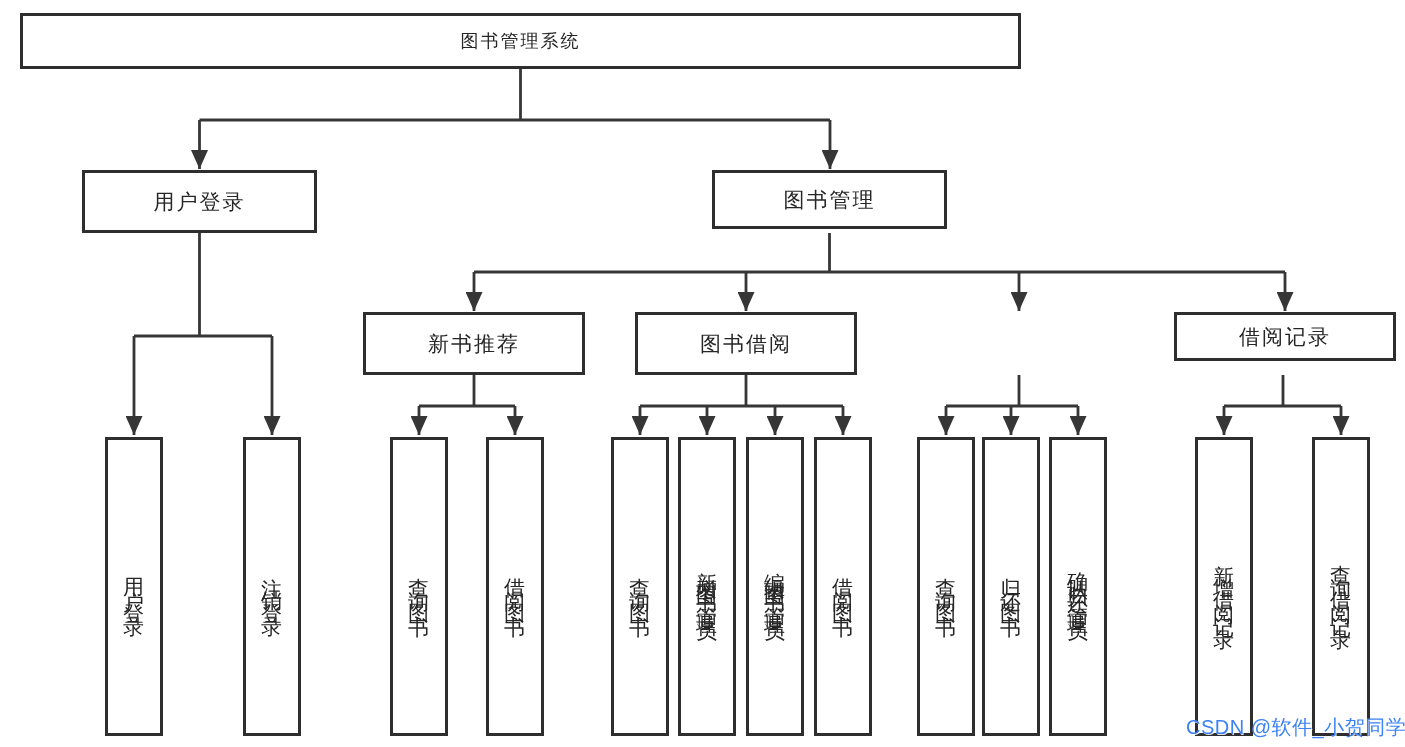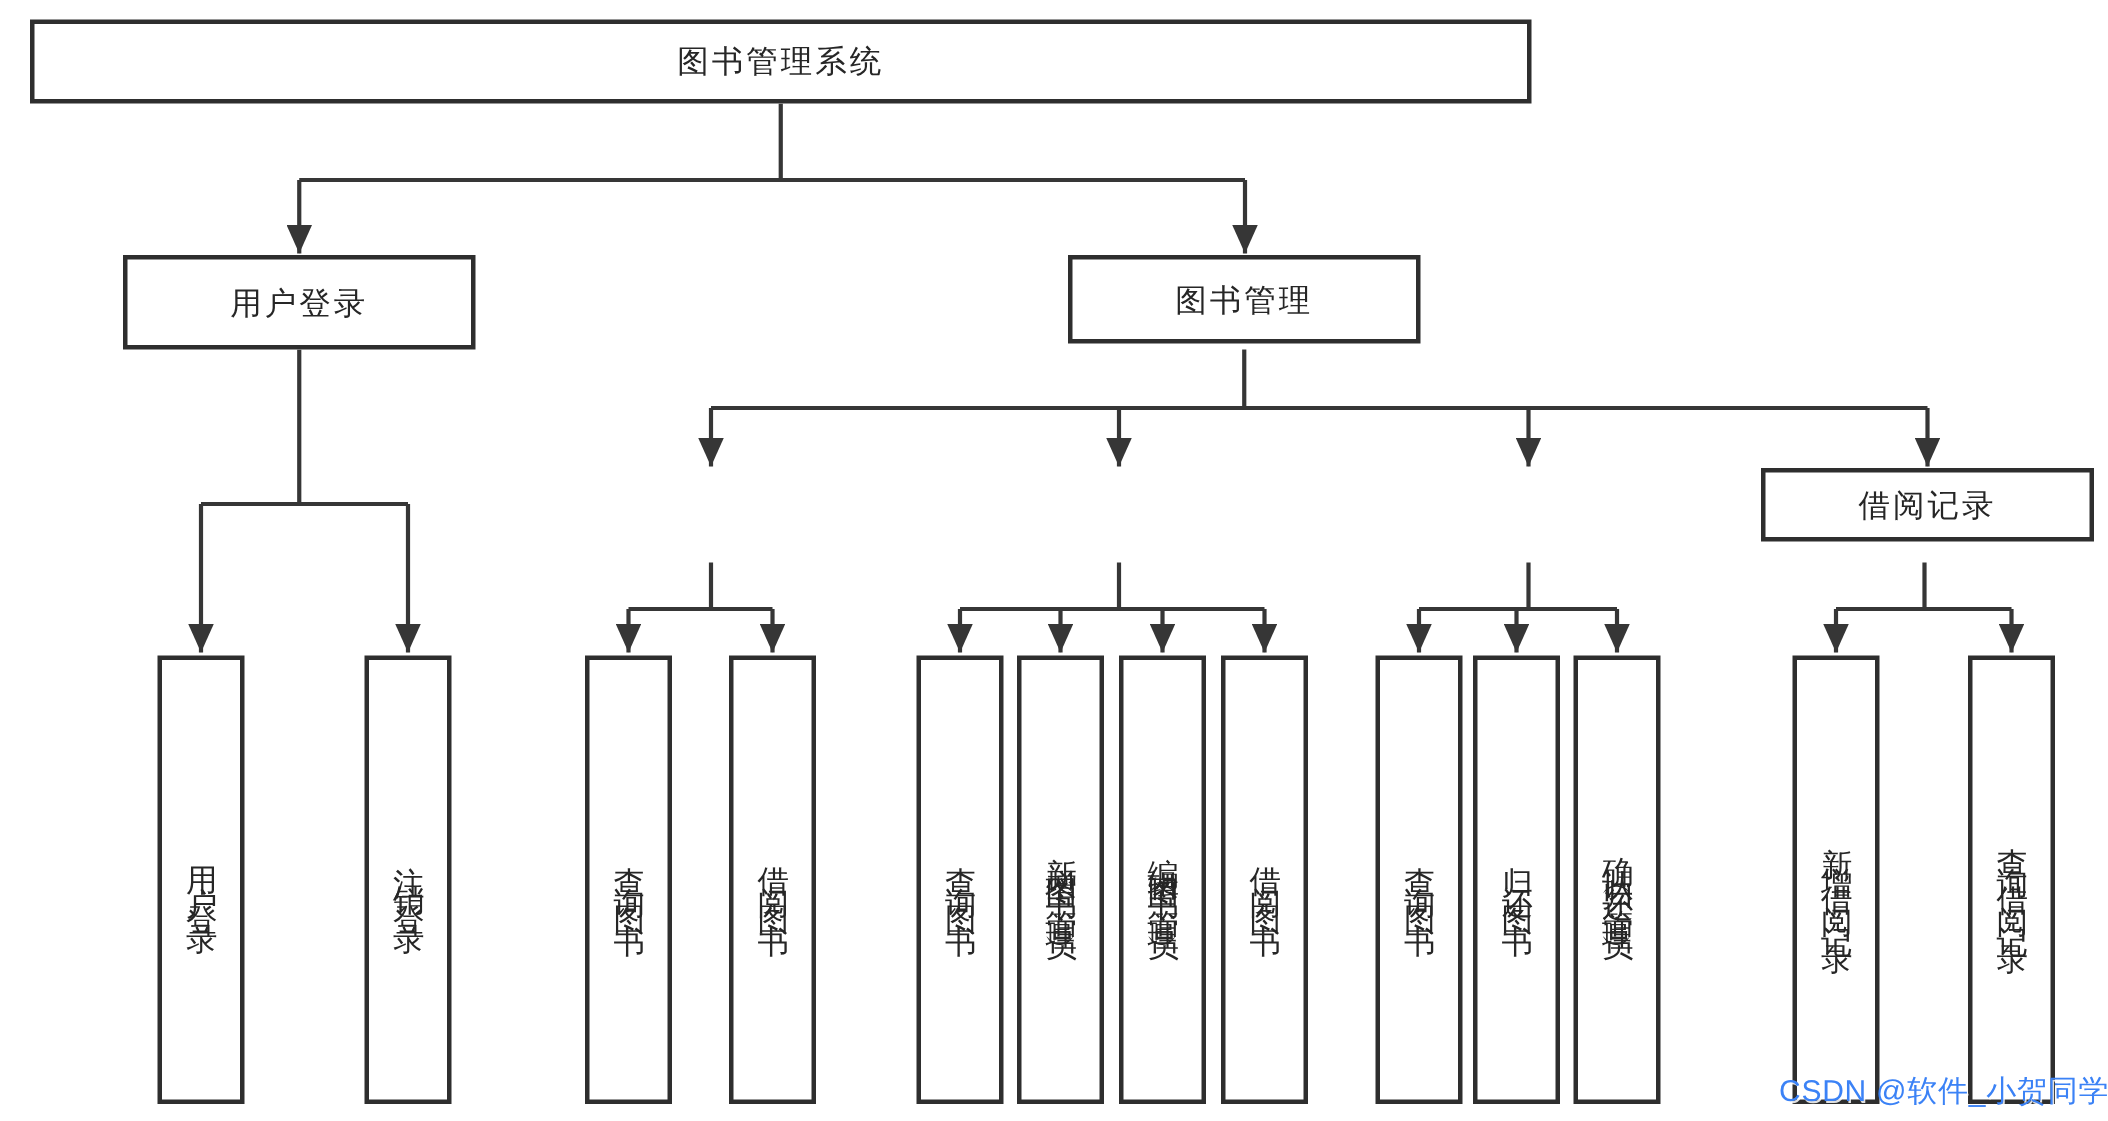--- a/index.html
+++ b/index.html
@@ -37,21 +37,21 @@
     align-items: center;
     justify-content: center;
   }
   .hlabel {
     font-size: 21px;
     letter-spacing: 2px;
     white-space: nowrap;
     color: #262626;
   }
   .root .hlabel {
-    font-size: 21px;
+    font-size: 18px;
   }
   .vlabel {
     writing-mode: vertical-rl;
     text-orientation: mixed;
     font-size: 21px;
     line-height: 1;
     letter-spacing: 13px;
     color: #262626;
   }
   .vlabel.vlong {
@@ -119,20 +119,26 @@
     <span class="hlabel">图书管理系统</span>
   </div>
 
   <div class="box" style="left:82px; top:170px; width:235px; height:63px;">
     <span class="hlabel">用户登录</span>
   </div>
   <div class="box" style="left:712px; top:170px; width:235px; height:59px;">
     <span class="hlabel">图书管理</span>
   </div>
 
+  <div class="box" style="left:363px; top:312px; width:222px; height:63px;">
+    <span class="hlabel">新书推荐</span>
+  </div>
+  <div class="box" style="left:635px; top:312px; width:222px; height:63px;">
+    <span class="hlabel">图书借阅</span>
+  </div>
   <div class="box" style="left:1174px; top:312px; width:222px; height:49px;">
     <span class="hlabel">借阅记录</span>
   </div>
 
   <div class="box" style="left:105px; top:437px; width:58px; height:299px;">
     <span class="vlabel">用户登录</span>
   </div>
   <div class="box" style="left:243px; top:437px; width:58px; height:299px;">
     <span class="vlabel">注销登录</span>
   </div>

